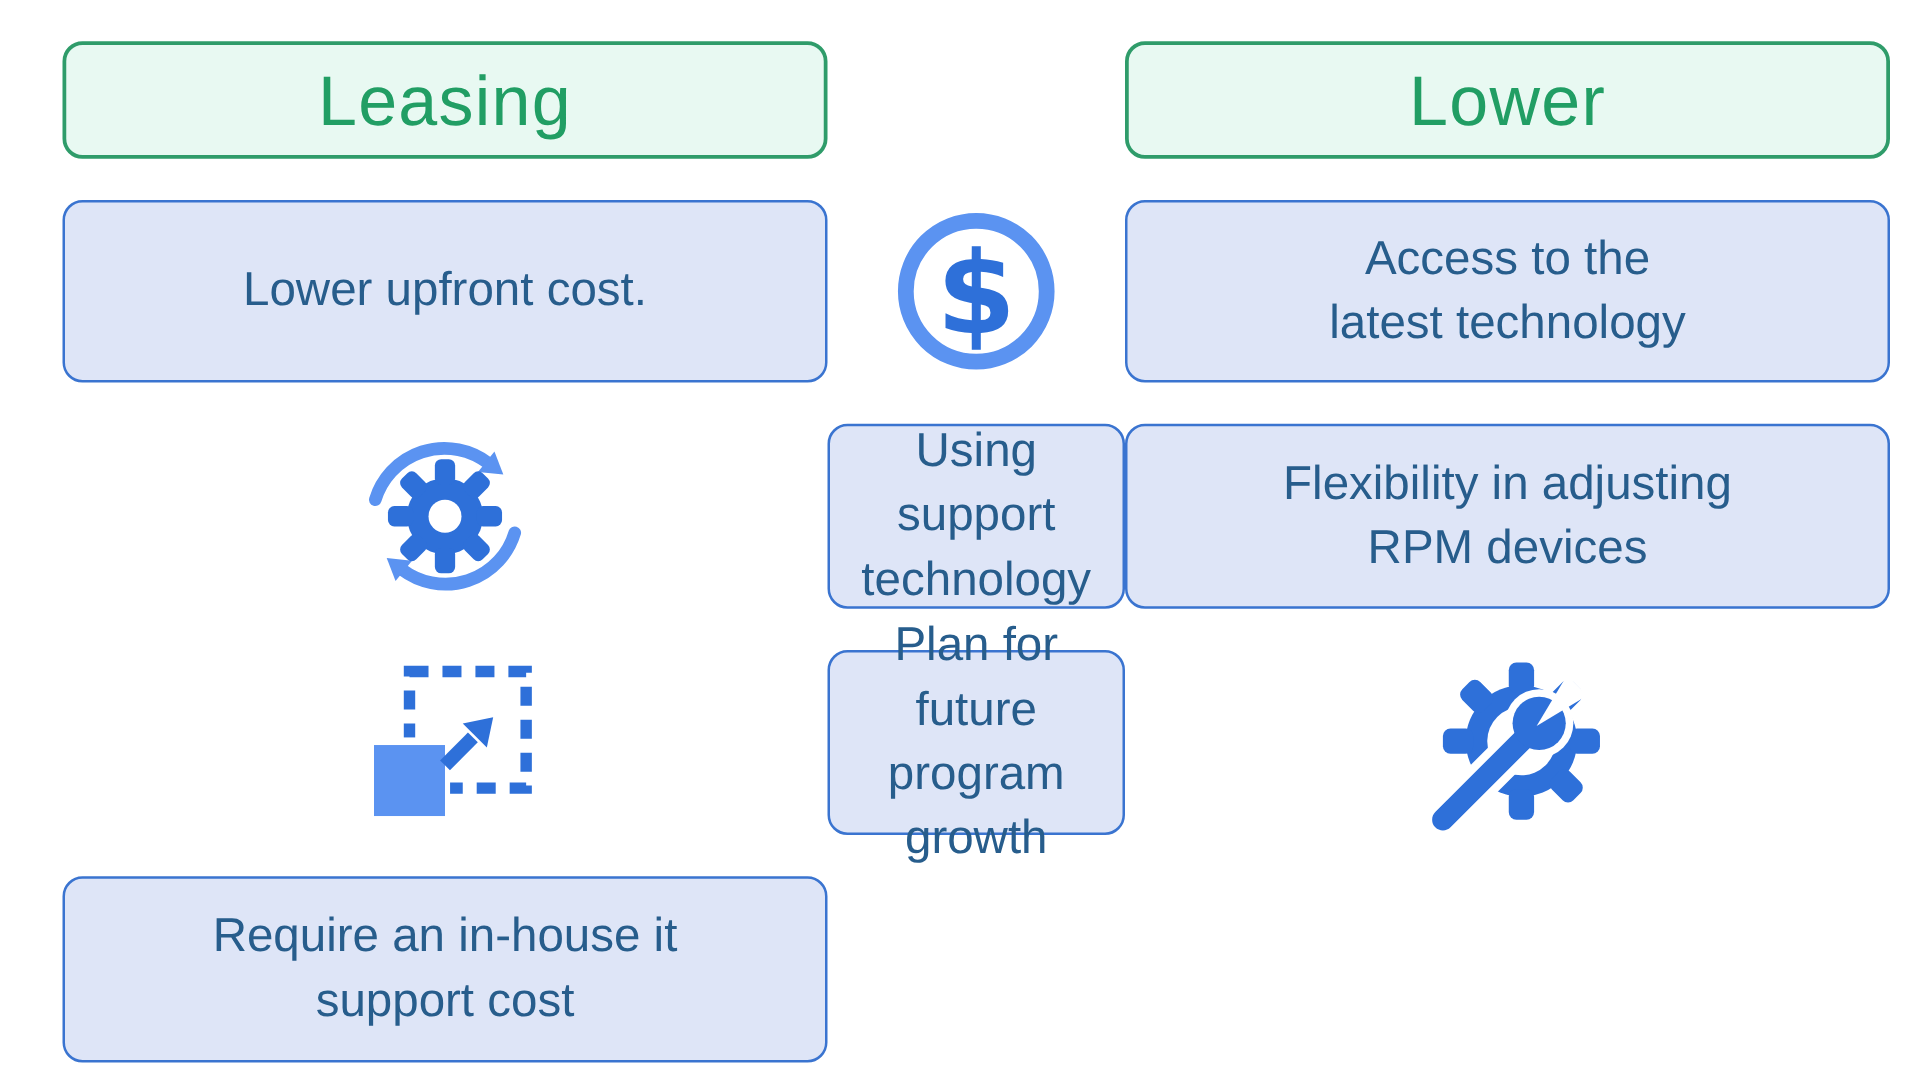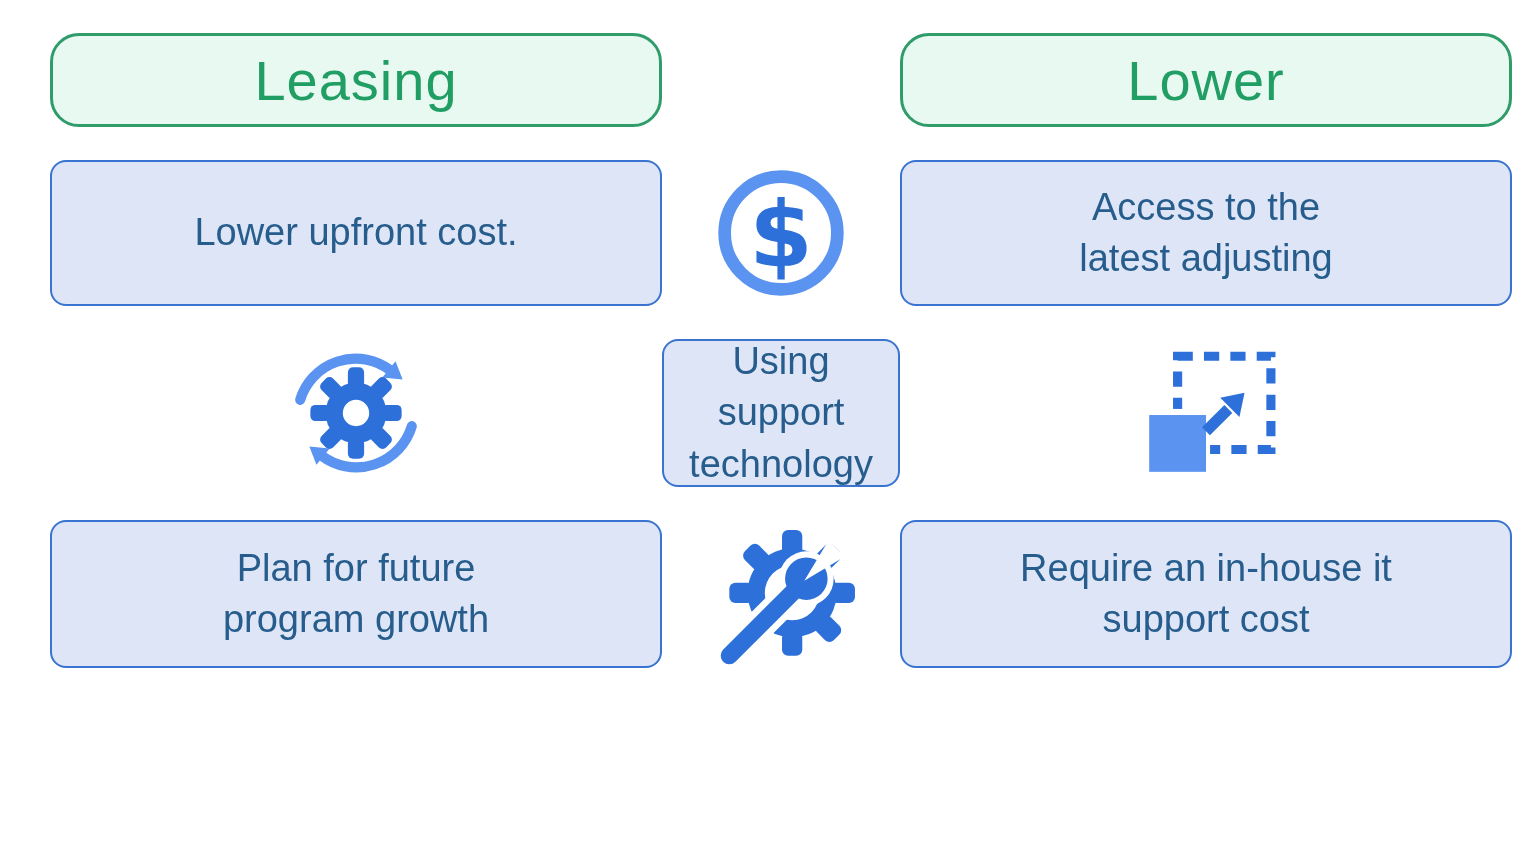--- a/index.html
+++ b/index.html
@@ -12,21 +12,21 @@
   .grid {
     display: grid;
     grid-template-columns: 612px 238px 612px;
     grid-template-rows: 94px 146px 148px 148px 149px;
     row-gap: 33px;
     padding: 33px 24px 0 50px;
   }
   .header-box {
     background: var(--header-bg);
     border: 3px solid var(--header-border);
-    border-radius: 29px;
+    border-radius: 16px;
     display: flex; align-items: center; justify-content: center;
   }
   .header-label {
     color: var(--header-text);
     font-size: 56px;
     font-weight: 500;
     letter-spacing: 1px;
   }
   .item-box {
     background: var(--box-bg);
@@ -72,21 +72,21 @@
   </div>
   <div class="icon-cell">
     <svg width="136" height="136" viewBox="0 0 140 140">
       <circle cx="70" cy="70" r="58" fill="none" class="ic-light-stroke" stroke-width="13"></circle>
       <text x="70" y="104" text-anchor="middle" font-size="94" class="ic-dark-fill dollar-glyph">$</text>
     </svg>
   </div>
 
   <div class="item-box">
     <span class="item-label">Access to the
-latest adjusting</span>
+latest technology</span>
   </div>
   <div class="icon-cell">
     <svg width="142" height="142" viewBox="0 0 140 140">
       <g fill="none" class="ic-light-stroke" stroke-width="10" stroke-linecap="round">
         <path d="M15,57 A57,57 0 0 1 104,28"></path>
         <path d="M125,83 A57,57 0 0 1 36,112"></path>
       </g>
       <g class="ic-light-fill">
         <polygon points="116,37 109,19 96,35"></polygon>
         <polygon points="24,103 31,121 44,105"></polygon>
@@ -102,20 +102,24 @@
         <rect x="62" y="25" width="16" height="20" rx="5" transform="rotate(270 70 70)"></rect>
         <rect x="62" y="25" width="16" height="20" rx="5" transform="rotate(315 70 70)"></rect>
       </g>
       <circle cx="70" cy="70" r="13" fill="#ffffff"></circle>
     </svg>
   </div>
   <div class="item-box">
     <span class="item-label">Using support technology</span>
   </div>
 
+  <div class="item-box">
+    <span class="item-label">Flexibility in adjusting
+RPM devices</span>
+  </div>
   <div class="icon-cell">
     <svg width="142" height="142" viewBox="0 0 140 140">
       <rect x="42" y="14" width="92" height="92" fill="none" class="ic-dark-stroke" stroke-width="9" stroke-dasharray="15 11"></rect>
       <rect x="8" y="66" width="66" height="66" fill="#ffffff"></rect>
       <rect x="14" y="72" width="56" height="56" class="ic-light-fill"></rect>
       <g class="ic-dark-fill">
         <path d="M70,88 L92,66" fill="none" class="ic-dark-stroke" stroke-width="11"></path>
         <polygon points="108,50 84,55 103,74"></polygon>
       </g>
     </svg>

